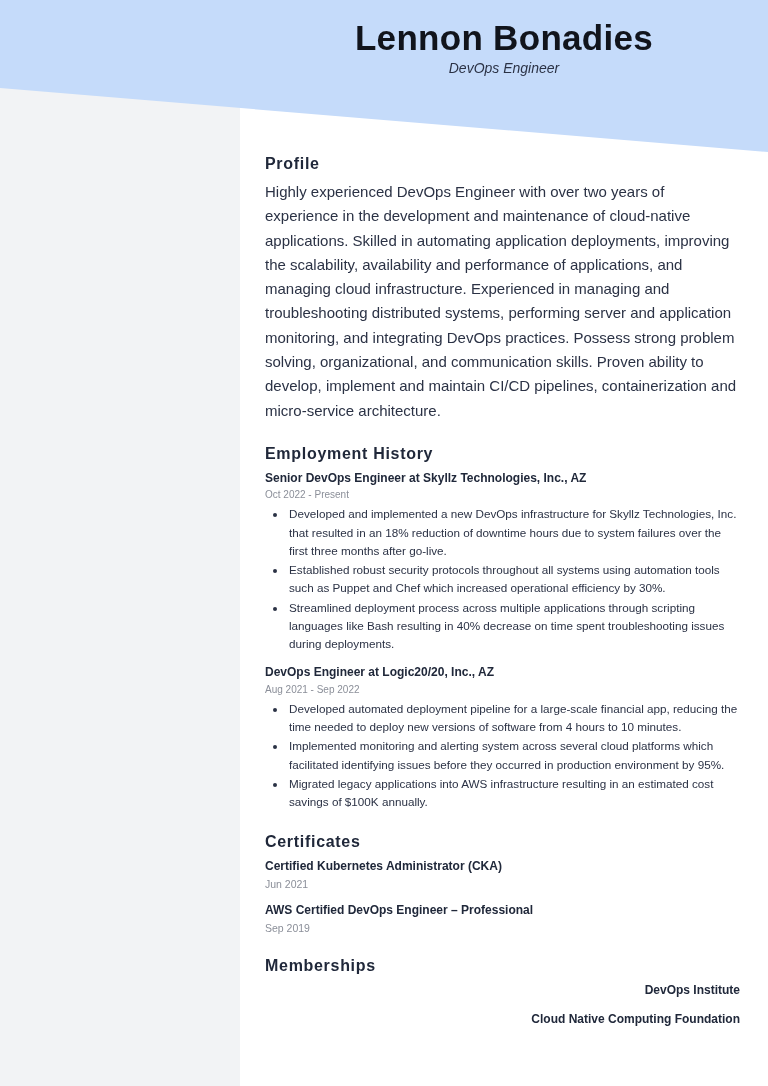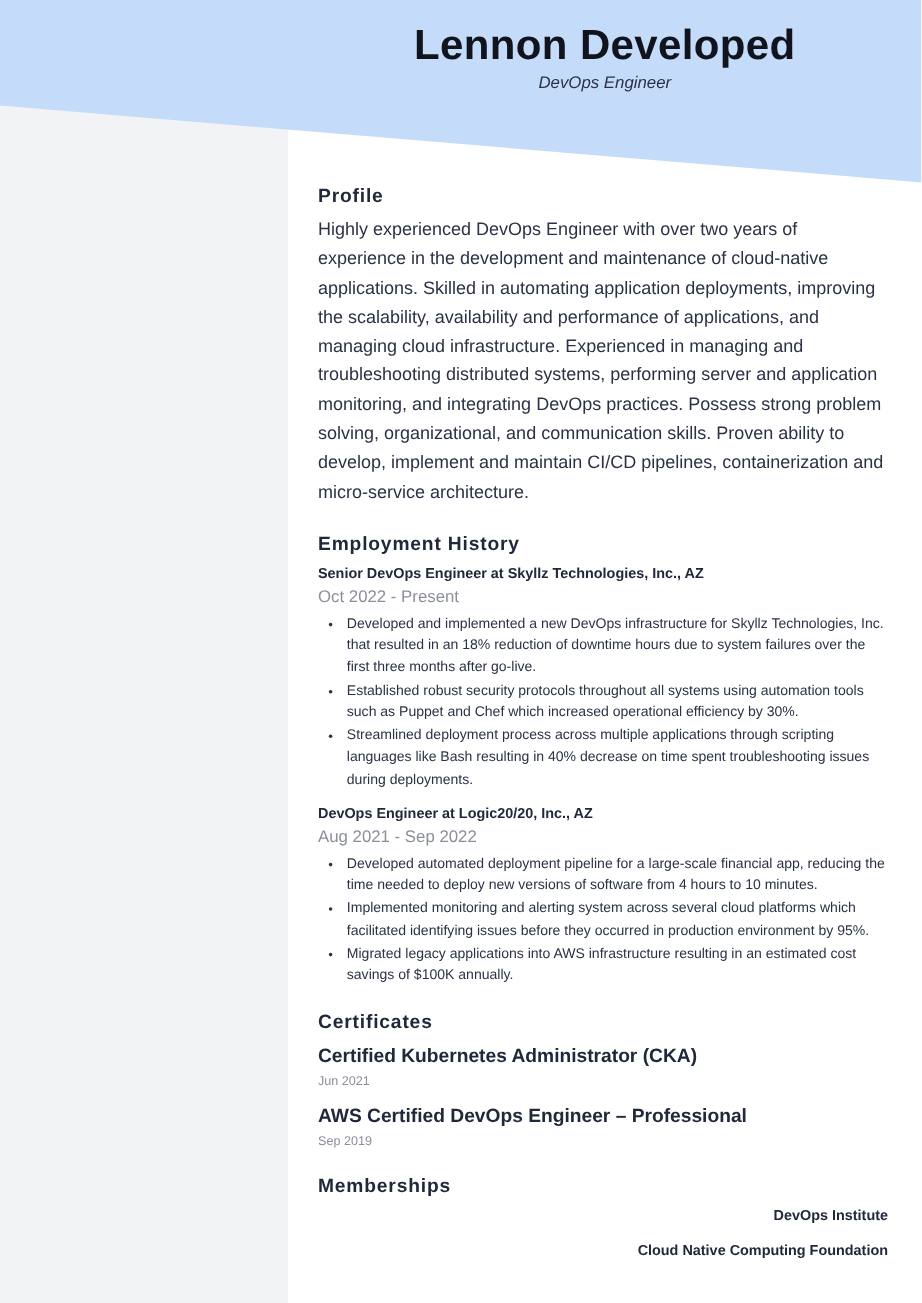--- a/index.html
+++ b/index.html
@@ -178,40 +178,40 @@
     text-align: left;
   }
   .job { margin-bottom: 11px; }
   .job-head {
     font-size: 12px;
     font-weight: bold;
     color: #20283a;
     line-height: 1.45;
   }
   .job-date {
-    font-size: 14px;
+    font-size: 10px;
     color: #8b8f99;
     margin-top: 1px;
     line-height: 1.4;
   }
   ul.bullets {
     margin: 3px 0 0 0;
     padding-left: 22px;
     list-style: disc;
   }
   ul.bullets li {
     font-size: 11.7px;
     line-height: 1.56;
     color: #2b3245;
     margin-bottom: 1px;
     padding-left: 2px;
   }
   .cert { margin-bottom: 11px; }
   .cert-name {
-    font-size: 16px;
+    font-size: 12px;
     font-weight: bold;
     color: #20283a;
     line-height: 1.45;
   }
   .cert-date {
     font-size: 10.5px;
     color: #8b8f99;
     margin-top: 1px;
     line-height: 1.4;
   }
@@ -231,21 +231,21 @@
 
   <div class="sidebar"></div>
 
   <div class="banner">
     <svg width="768" height="160" viewBox="0 0 768 160">
       <polygon points="0,0 768,0 768,152 0,88" fill="#c5dbfa"></polygon>
     </svg>
   </div>
 
   <div class="banner-text">
-    <div class="name">Lennon Developed</div>
+    <div class="name">Lennon Bonadies</div>
     <div class="job-title">DevOps Engineer</div>
   </div>
 
   <div class="contact">
     <div class="contact-row">
       <span class="contact-icon">
         <svg width="13" height="13" viewBox="0 0 16 16" fill="currentColor">
           <path d="M1 3.5h14v9H1z" fill="currentColor"></path>
           <path d="M1.4 4l6.6 4.6L14.6 4" stroke="#f2f3f5" stroke-width="1.2" fill="none"></path>
         </svg>

